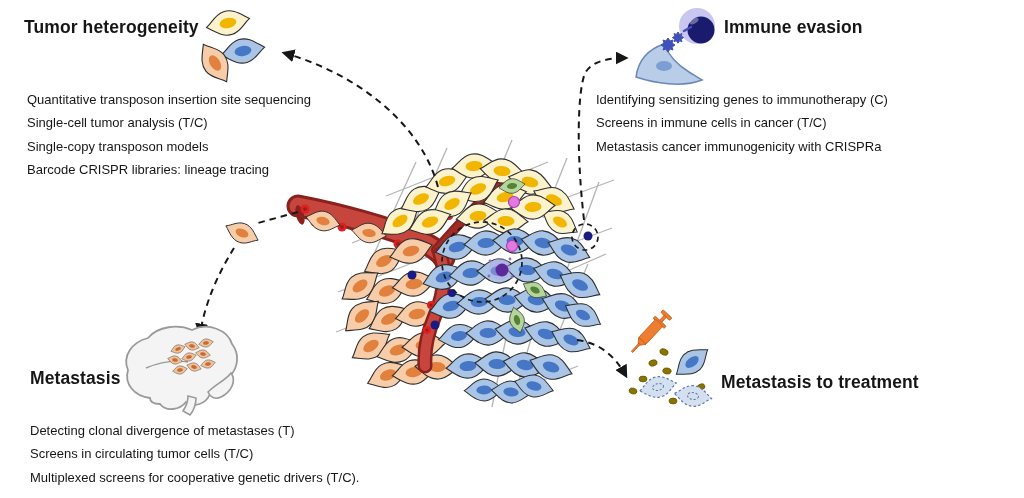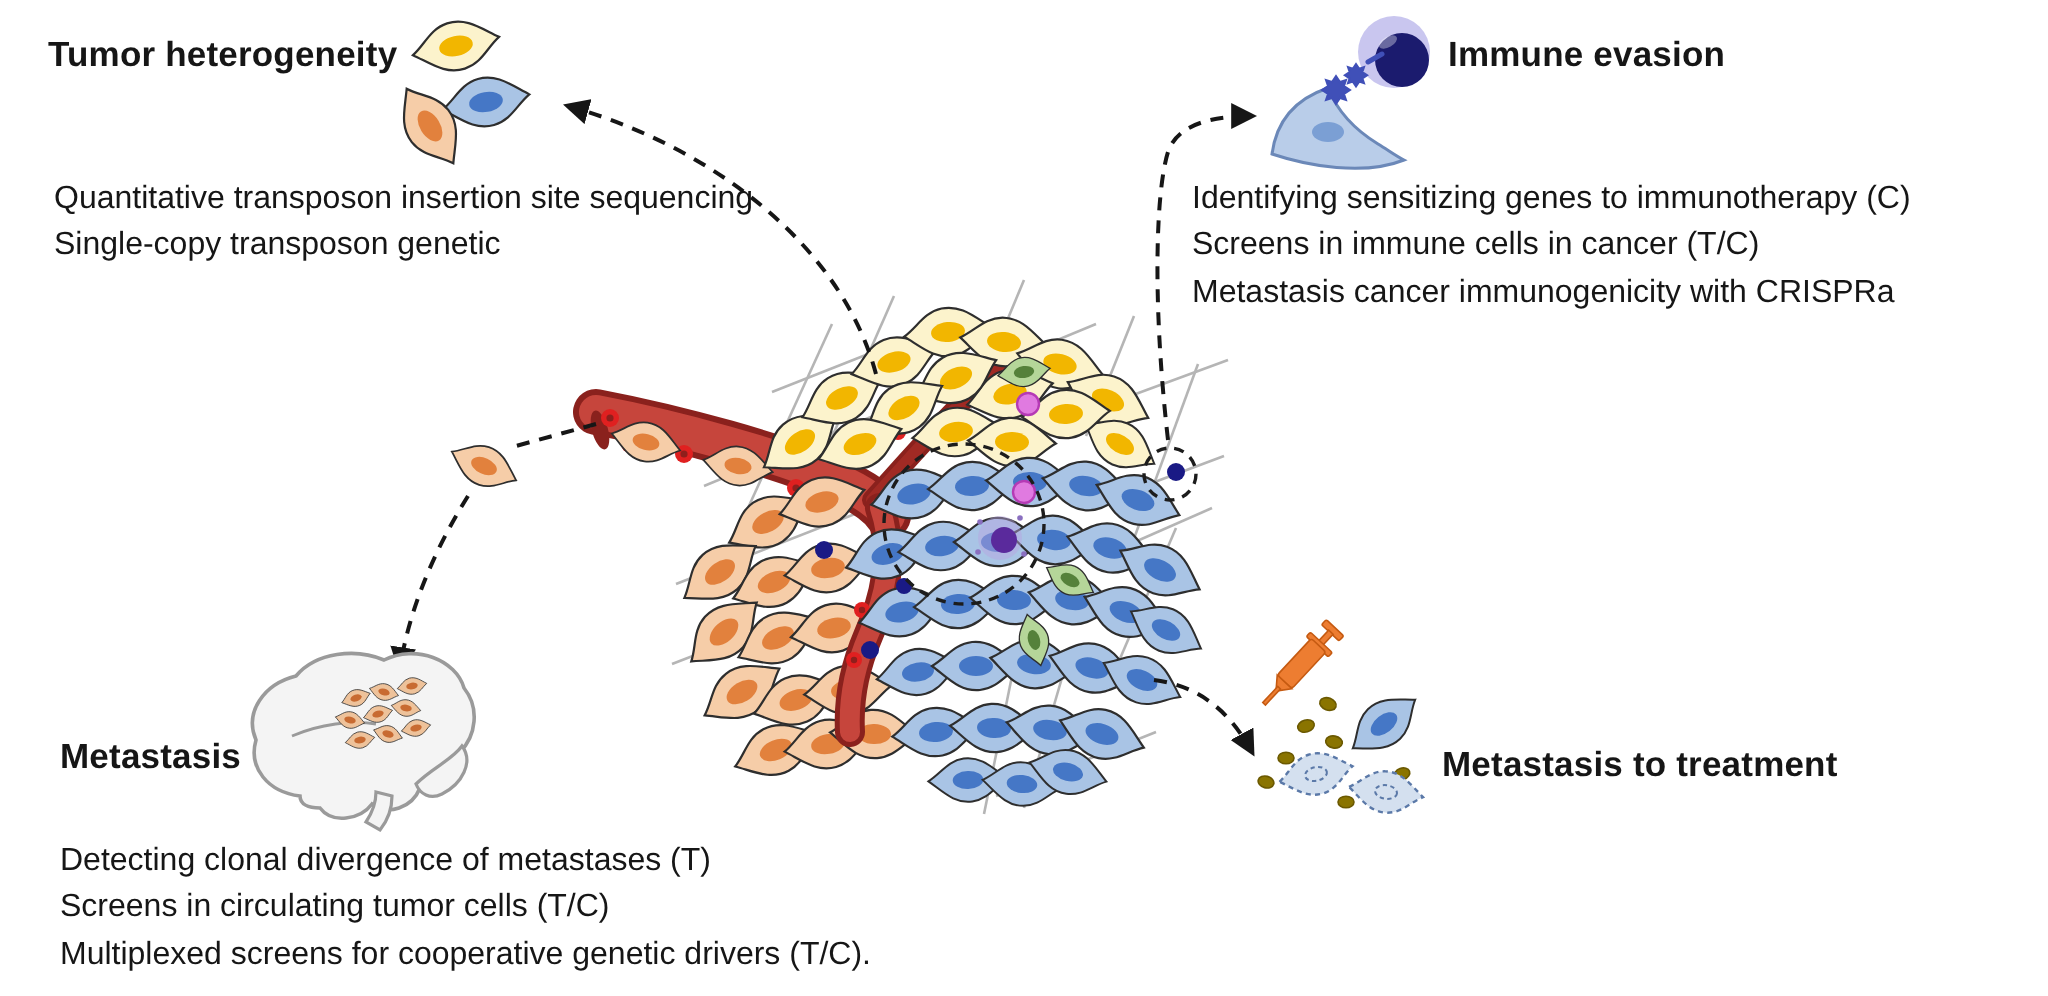--- a/index.html
+++ b/index.html
@@ -10,21 +10,21 @@
     position:relative; width:1024px; height:498px; background:#fff;
     font-family:"Liberation Sans", sans-serif; color:var(--text,#161616);
     overflow:hidden;
   }
   .artwork { position:absolute; left:0; top:0; }
   .ttl {
     position:absolute; font-size:17.5px; font-weight:bold; letter-spacing:0.1px;
     white-space:nowrap;
   }
   .list {
-    position:absolute; font-size:16px; line-height:23.4px; white-space:nowrap;
+    position:absolute; font-size:13px; line-height:23.4px; white-space:nowrap;
   }
   .li { white-space:nowrap; }
 
   
   .cell-y { --cb: var(--yellow-cell,#fcf3cc);  --cn: var(--yellow-nucleus,#f2b600); }
   .cell-o { --cb: var(--orange-cell,#f6cda8);  --cn: var(--orange-nucleus,#e2813d); }
   .cell-b { --cb: var(--blue-cell,#a9c4e5);    --cn: var(--blue-nucleus,#4577c6); }
   .cell-g { --cb: var(--green-cell,#b5d699);   --cn: var(--green-nucleus,#55813a); }
   .cell-m { --cb: #eec29a;                     --cn: #c86b32; }
 
@@ -273,21 +273,23 @@
           <path d="M-22,0 C-15,-4 -11,-11 -2,-12 C8,-13 14,-6 22,0 C15,4 11,11 2,12 C-8,13 -14,6 -22,0 Z" fill="#d4e0ef" stroke="#5b79a8" stroke-width="1.4" stroke-dasharray="3 2.5"></path>
           <ellipse rx="6.5" ry="4" fill="none" stroke="#5b79a8" stroke-width="1.2" stroke-dasharray="2.5 2"></ellipse>
         </g>
       </g>
     </g>
   </svg>
 
   <div class="ttl" style="left:24px; top:17px">Tumor heterogeneity</div>
   <div class="list" style="left:27px; top:88px">
       <div class="li">Quantitative transposon insertion site sequencing</div>
-      <div class="li">Single-copy transposon genetic</div>
+      <div class="li">Single-cell tumor analysis (T/C)</div>
+      <div class="li">Single-copy transposon models</div>
+      <div class="li">Barcode CRISPR libraries: lineage tracing</div>
     </div>
 
   <div class="ttl" style="left:724px; top:17px">Immune evasion</div>
   <div class="list" style="left:596px; top:88px">
       <div class="li">Identifying sensitizing genes to immunotherapy (C)</div>
       <div class="li">Screens in immune cells in cancer (T/C)</div>
       <div class="li">Metastasis cancer immunogenicity with CRISPRa</div>
     </div>
 
   <div class="ttl" style="left:30px; top:368px">Metastasis</div>

